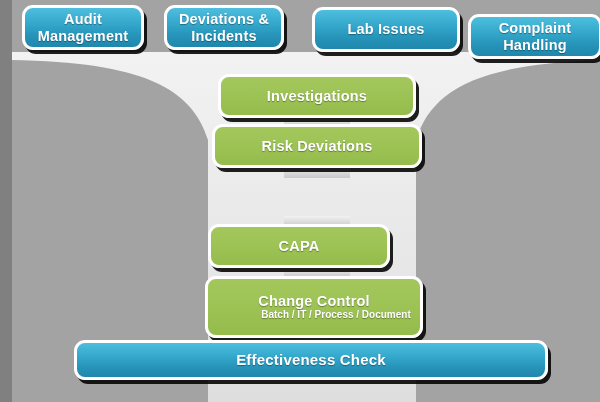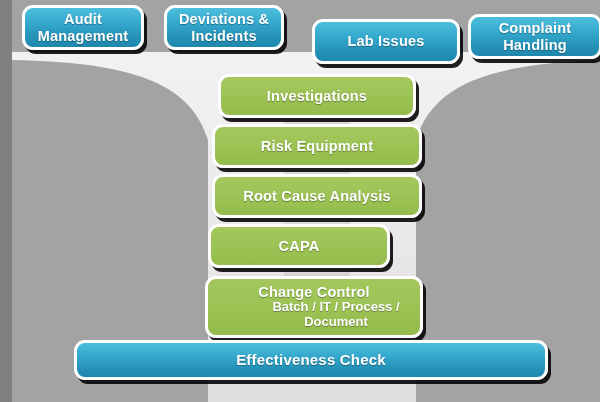--- a/index.html
+++ b/index.html
@@ -62,21 +62,21 @@
   .blue {
     background: linear-gradient(to bottom, #4ebedd 0%, #35a9cd 38%, #2693b8 72%, #1f87ac 100%);
   }
   .top-box .ttl { font-size: 14.5px; }
 
   
   .green {
     background: linear-gradient(to bottom, #a3c75c 0%, #9cc254 55%, #94bb4b 100%);
   }
   .green .ttl { font-size: 14.5px; }
-  .green .sub { font-size: 13px; padding-left: 44px; }
+  .green .sub { font-size: 10px; padding-left: 44px; }
 
   
   .stub {
     position: absolute;
     background: linear-gradient(to bottom, #f2f2f2 0%, #d9d9d9 55%, #c9c9c9 100%);
   }
   .stub-white {
     position: absolute;
     background: #f3f3f3;
   }
@@ -103,46 +103,43 @@
   <div class="node blue top-box" style="left:10px; top:5px; width:122px; height:45px;">
     <div class="ttl">Audit</div>
     <div class="ttl">Management</div>
   </div>
 
   <div class="node blue top-box" style="left:152px; top:5px; width:120px; height:45px;">
     <div class="ttl">Deviations &amp;</div>
     <div class="ttl">Incidents</div>
   </div>
 
-  <div class="node blue top-box" style="left:300px; top:19px; width:148px; height:45px;">
+  <div class="node blue top-box" style="left:300px; top:7px; width:148px; height:45px;">
     <div class="ttl">Lab Issues</div>
   </div>
 
   <div class="node blue top-box" style="left:456px; top:14px; width:134px; height:45px;">
     <div class="ttl">Complaint</div>
     <div class="ttl">Handling</div>
   </div>
 
   <div class="stub" style="left:272px; top:116px; width:66px; height:12px;"></div>
   <div class="stub" style="left:272px; top:166px; width:66px; height:12px;"></div>
   <div class="stub" style="left:272px; top:216px; width:66px; height:12px;"></div>
   <div class="stub" style="left:272px; top:266px; width:66px; height:12px;"></div>
   <div class="stub-white" style="left:288px; top:334px; width:30px; height:26px;"></div>
 
   <div class="node green" style="left:206px; top:74px; width:198px; height:44px;">
     <div class="ttl">Investigations</div>
   </div>
 
   <div class="node green" style="left:200px; top:124px; width:210px; height:44px;">
-    <div class="ttl">Risk Equipment</div>
+    <div class="ttl">Risk Deviations</div>
   </div>
 
-  <div class="node green" style="left:200px; top:174px; width:210px; height:44px;">
-    <div class="ttl">Root Cause Analysis</div>
-  </div>
 
   <div class="node green" style="left:196px; top:224px; width:182px; height:44px;">
     <div class="ttl">CAPA</div>
   </div>
 
   <div class="node green" style="left:193px; top:276px; width:218px; height:62px;">
     <div class="ttl">Change Control</div>
     <div class="sub">Batch / IT / Process / Document</div>
   </div>
 

